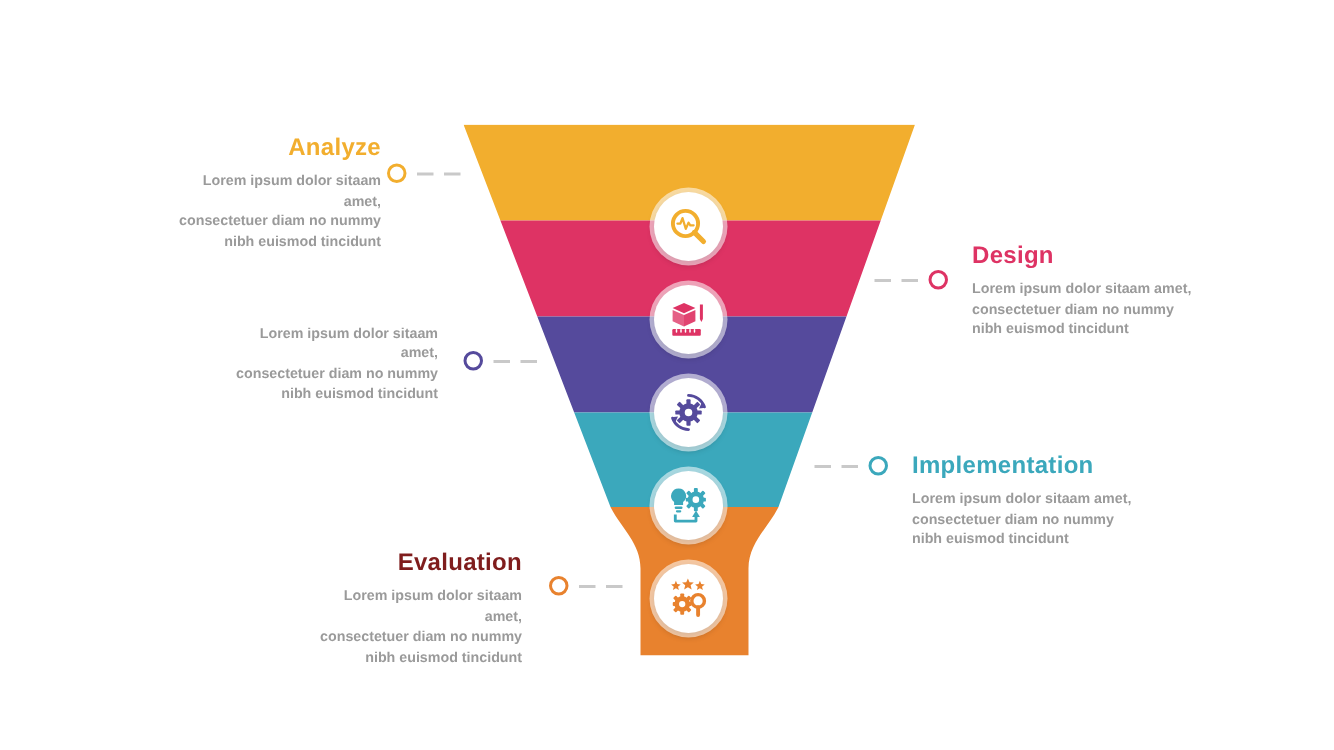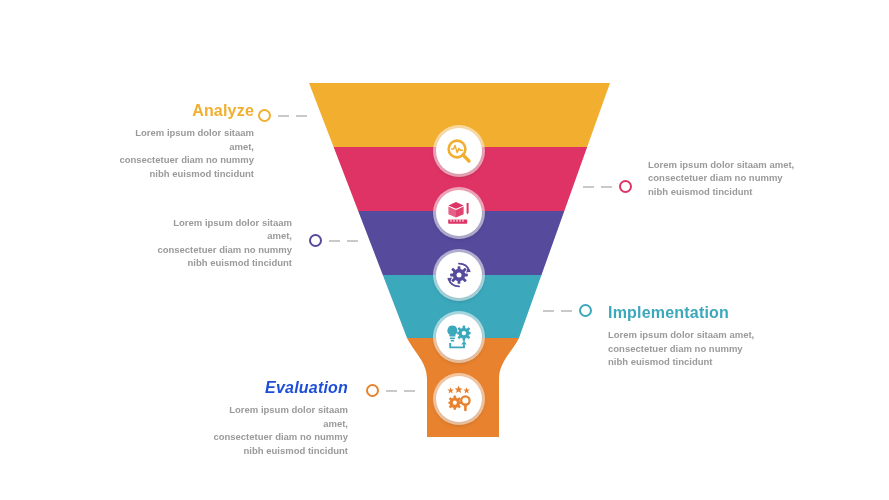--- a/index.html
+++ b/index.html
@@ -13,21 +13,21 @@
   }
   #stage{position:absolute;left:0;top:0;width:889px;height:500px;}
 
   
   .block{position:absolute;}
   .block .title{
     font-size:16px;
     font-weight:bold;
     letter-spacing:.2px;
     line-height:1.15;
-    margin:16px 0 6px 0;
+    margin:4px 0 6px 0;
     white-space:nowrap;
   }
   .block .desc{
     font-size:9.5px;
     line-height:1.42;
     color:#9a9a9a;
     margin:0;
     white-space:pre-line;
     font-weight:bold;
   }
@@ -189,20 +189,21 @@
   </div>
   <div class="conn" style="left:258px;top:109px;color:#F2AE2E;">
     <span class="ring"></span>
     <span class="gap"></span>
     <span class="dash"></span>
     <span class="gap"></span>
     <span class="dash"></span>
   </div>
 
   <div class="block right" style="left:648px;top:158px;width:150px;">
+    <p class="title" style="color:#DE3364;">Design</p>
     <p class="desc">Lorem ipsum dolor sitaam amet,
 consectetuer diam no nummy
 nibh euismod tincidunt</p>
   </div>
   <div class="conn" style="left:583px;top:180px;color:#DE3364;">
     <span class="dash"></span>
     <span class="gap"></span>
     <span class="dash"></span>
     <span class="gap"></span>
     <span class="ring"></span>
@@ -214,36 +215,36 @@
 nibh euismod tincidunt</p>
   </div>
   <div class="conn" style="left:309px;top:234px;color:#554A9C;">
     <span class="ring"></span>
     <span class="gap"></span>
     <span class="dash"></span>
     <span class="gap"></span>
     <span class="dash"></span>
   </div>
 
-  <div class="block right" style="left:608px;top:288px;width:160px;">
+  <div class="block right" style="left:608px;top:298px;width:160px;">
     <p class="title" style="color:#3BA8BC;">Implementation</p>
     <p class="desc">Lorem ipsum dolor sitaam amet,
 consectetuer diam no nummy
 nibh euismod tincidunt</p>
   </div>
   <div class="conn" style="left:543px;top:304px;color:#3BA8BC;">
     <span class="dash"></span>
     <span class="gap"></span>
     <span class="dash"></span>
     <span class="gap"></span>
     <span class="ring"></span>
   </div>
 
   <div class="block left" style="left:208px;top:363px;width:140px;">
-    <p class="title" style="color:#1d4ed8;font-style:italic;">Evaluation</p>
+    <p class="title" style="color:#7f1d1d;">Evaluation</p>
     <p class="desc">Lorem ipsum dolor sitaam amet,
 consectetuer diam no nummy
 nibh euismod tincidunt</p>
   </div>
   <div class="conn" style="left:366px;top:384px;color:#E8822E;">
     <span class="ring"></span>
     <span class="gap"></span>
     <span class="dash"></span>
     <span class="gap"></span>
     <span class="dash"></span>

